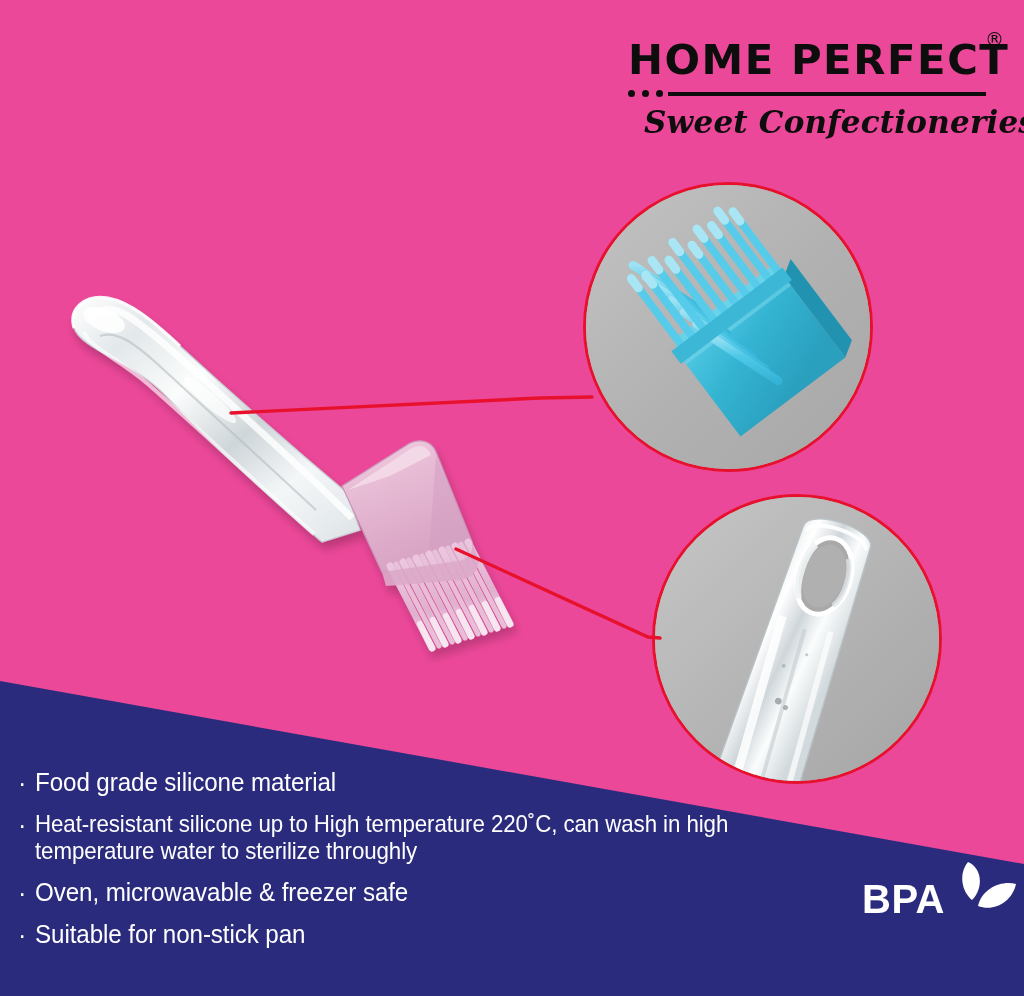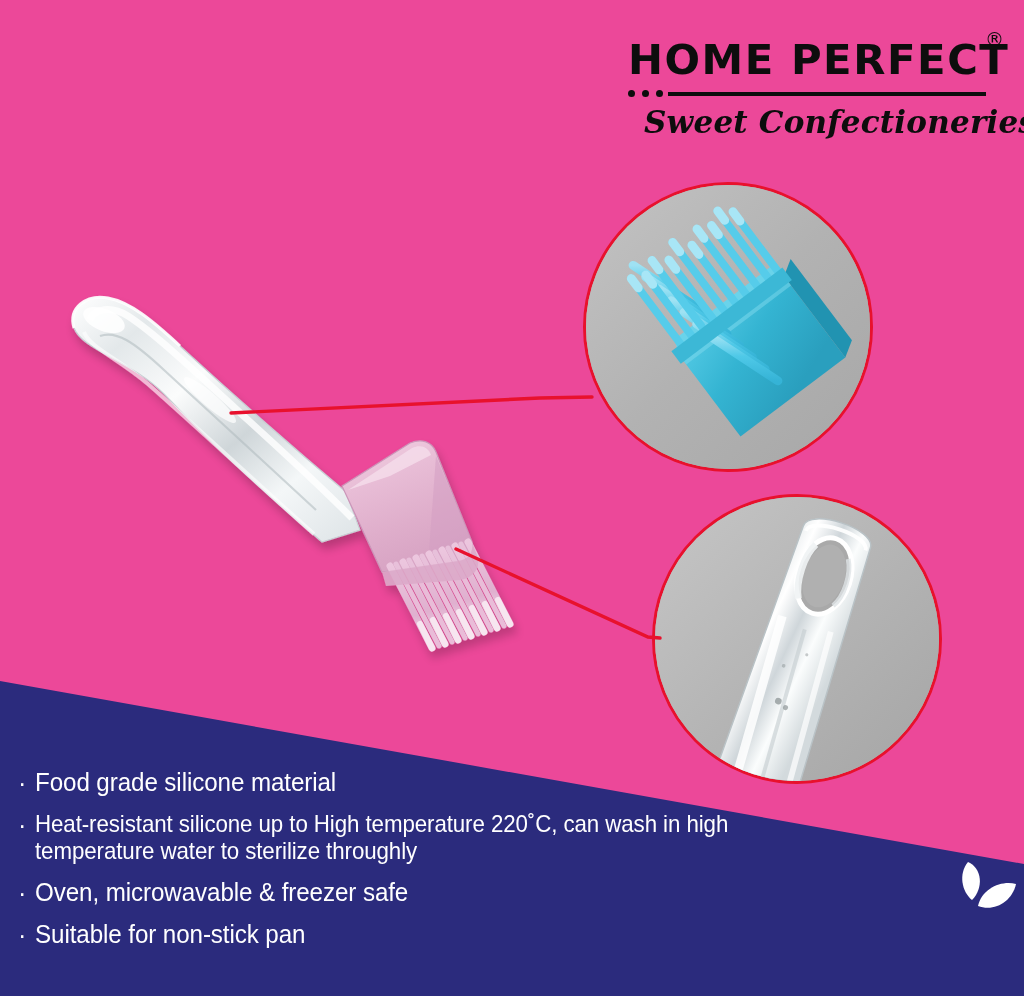--- a/index.html
+++ b/index.html
@@ -357,15 +357,16 @@
       <span class="bullet-dot">·</span>
       <span class="bullet-text">Suitable for non-stick pan</span>
     </div>
   </div>
 
   <div class="bpa">
     <svg class="bpa-leaves" viewBox="0 0 80 62" xmlns="http://www.w3.org/2000/svg" aria-hidden="true">
       <path d="M 30,4 C 44,10 46,30 34,42 C 24,34 20,16 30,4 Z" fill="#ffffff"></path>
       <path d="M 40,48 C 44,30 64,22 78,26 C 74,44 56,54 40,48 Z" fill="#ffffff"></path>
     </svg>
+    <div class="bpa-line">BPA</div>
   </div>
 
 </div>
 
 </body></html>

